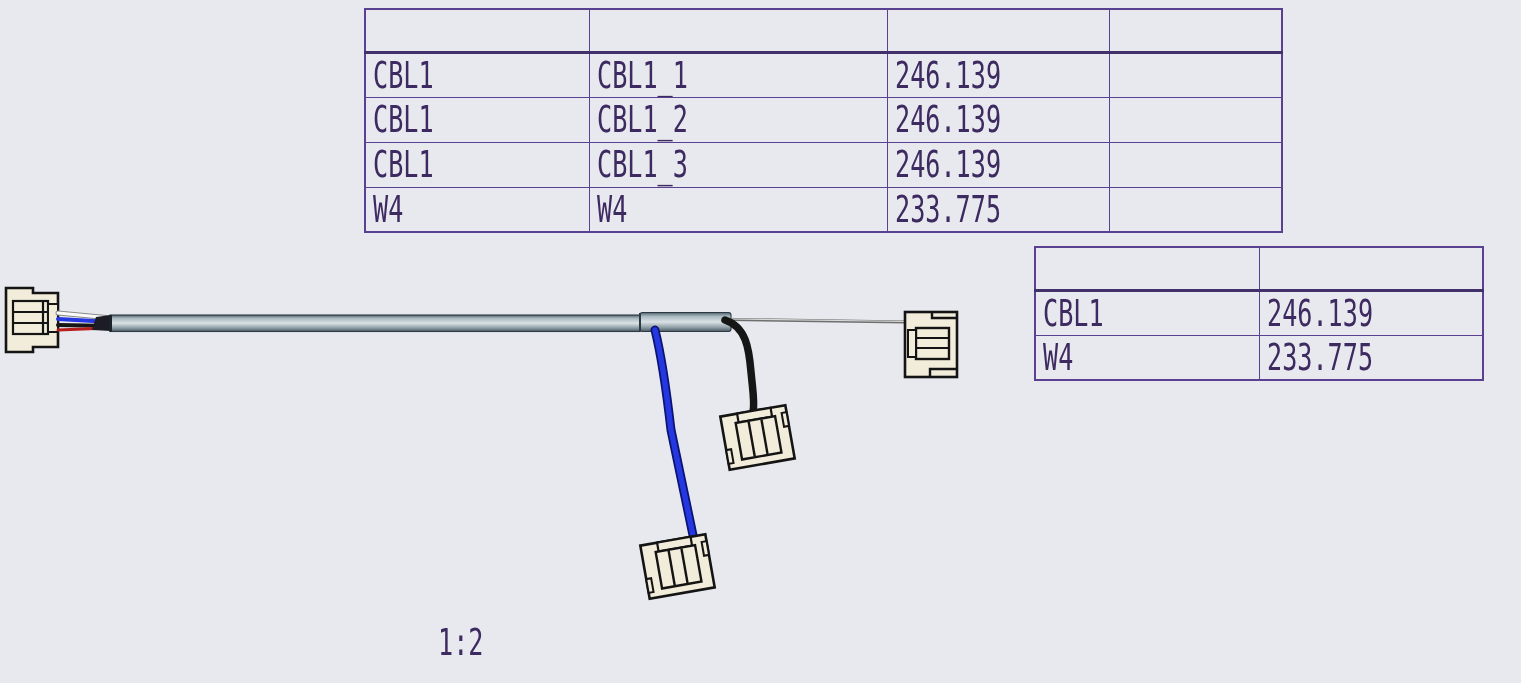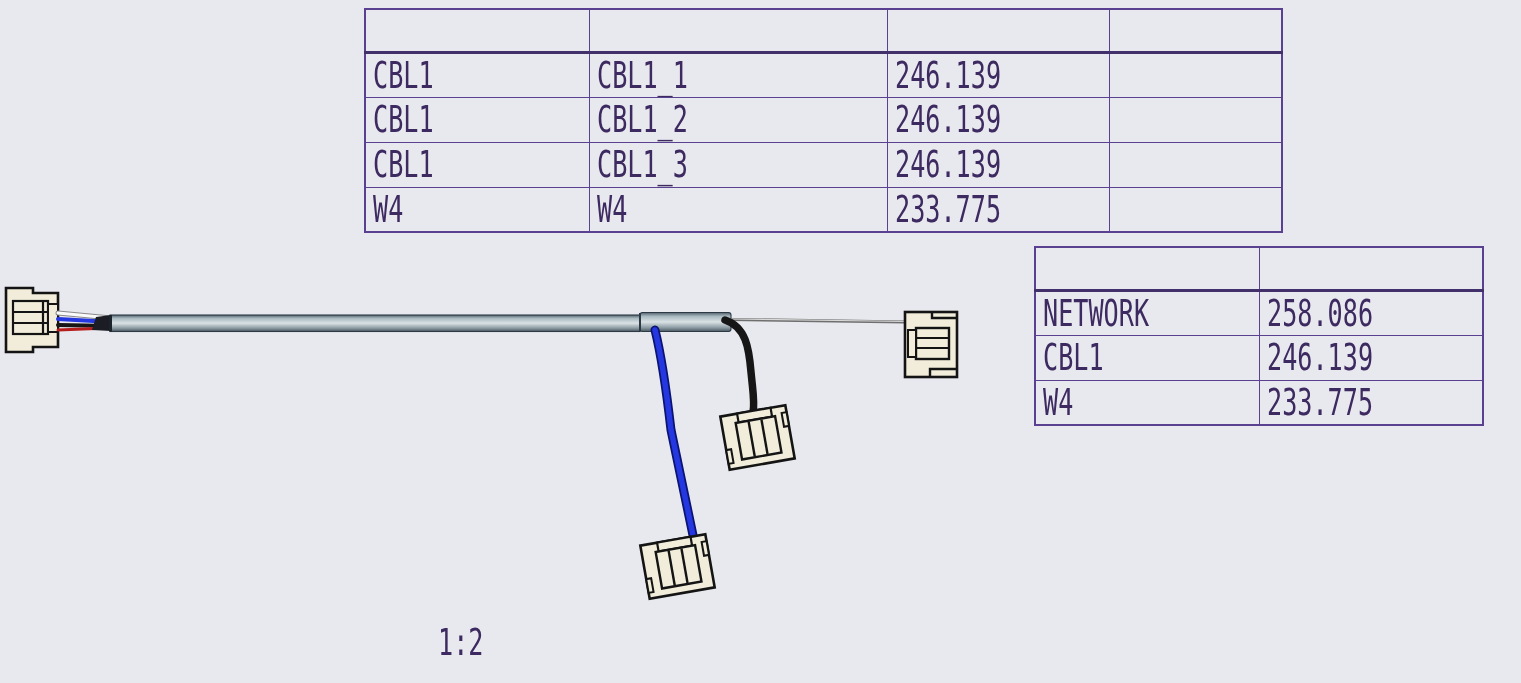--- a/index.html
+++ b/index.html
@@ -176,24 +176,20 @@
     <colgroup>
         <col>
         <col>
       </colgroup>
     <tbody>
         <tr class="hdr">
       <td><span class="cad"></span></td>
       <td><span class="cad"></span></td>
     </tr>
     <tr>
-      <td><span class="cad">NETWORK</span></td>
-      <td><span class="cad">258.086</span></td>
-    </tr>
-    <tr>
       <td><span class="cad">CBL1</span></td>
       <td><span class="cad">246.139</span></td>
     </tr>
     <tr>
       <td><span class="cad">W4</span></td>
       <td><span class="cad">233.775</span></td>
     </tr>
   </tbody>
     </table>
 

